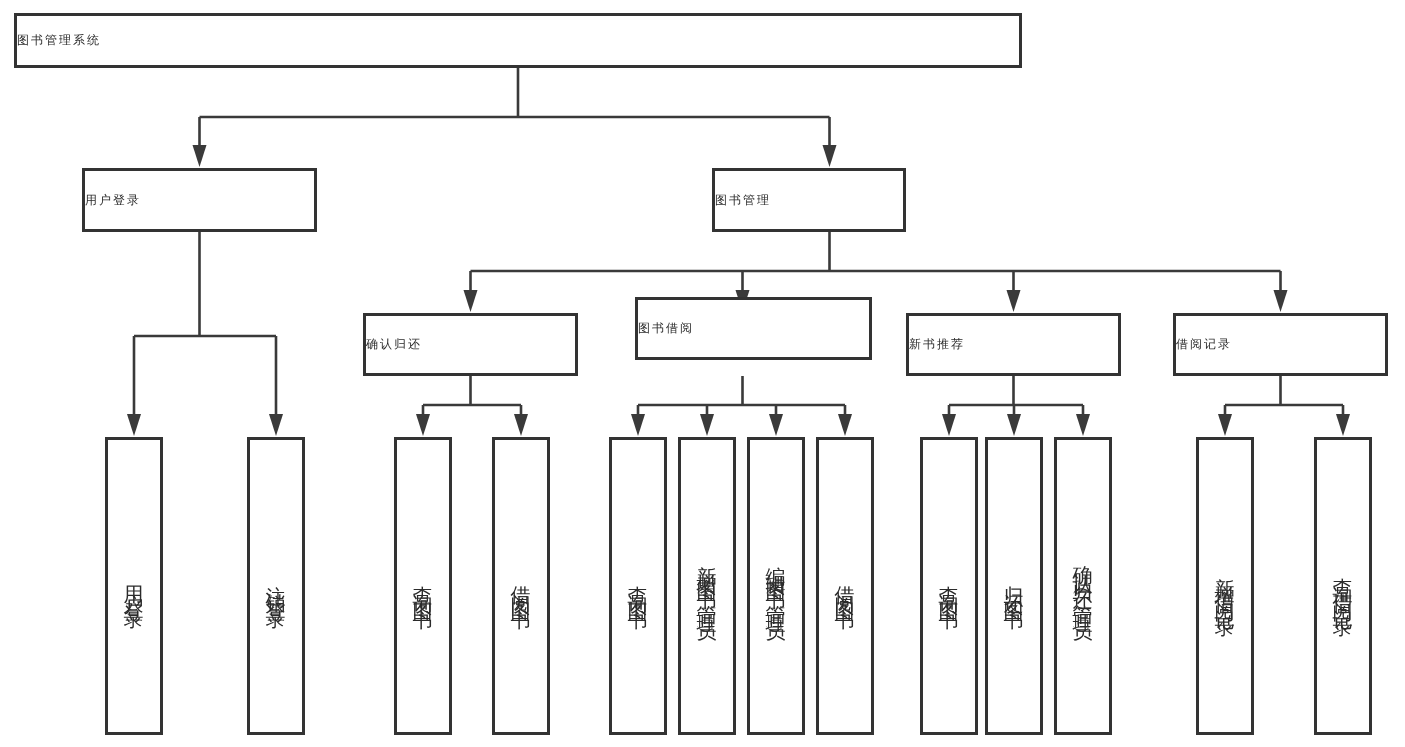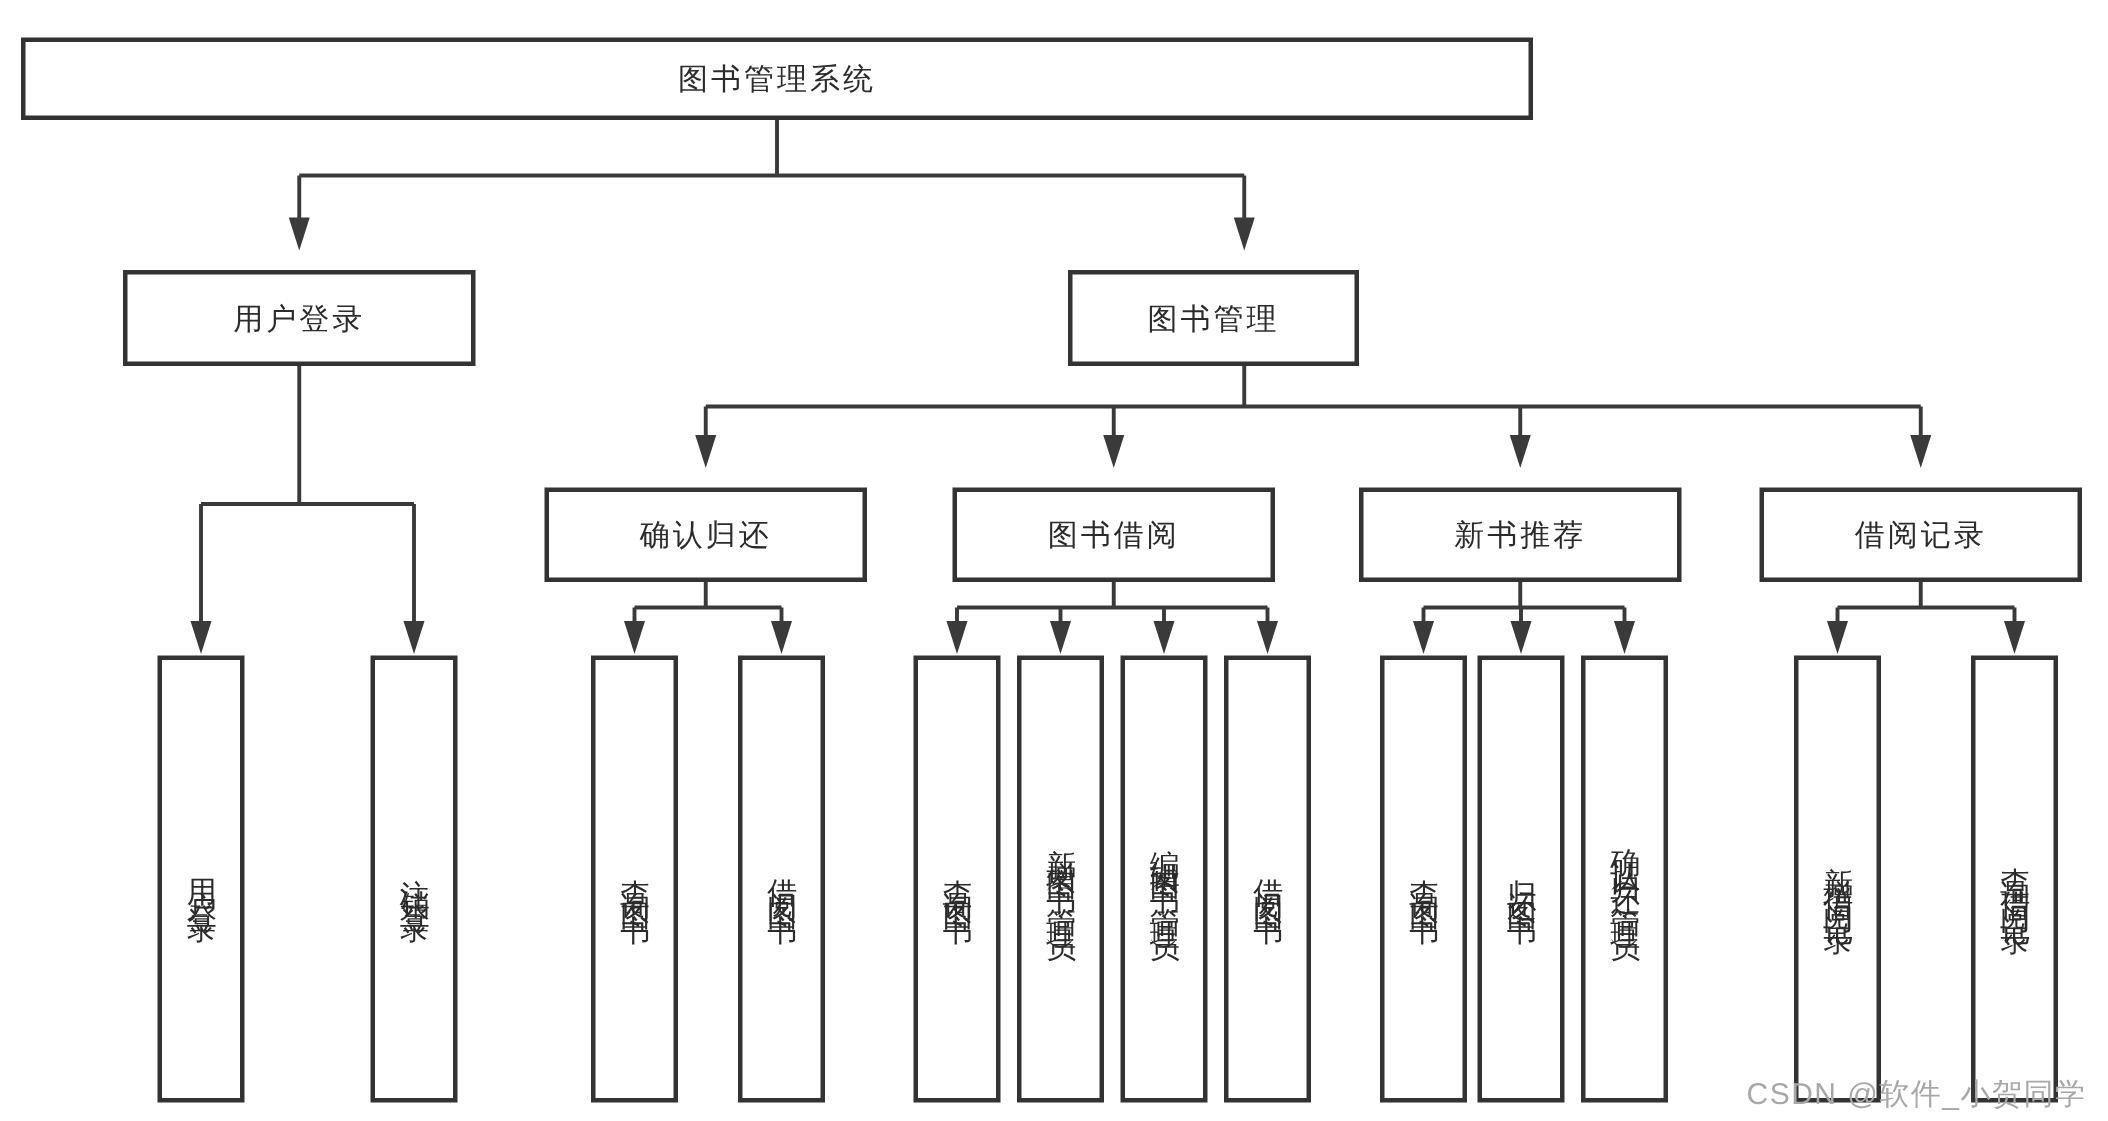--- a/index.html
+++ b/index.html
@@ -18,24 +18,23 @@
     overflow:hidden;
   }
   #connectors{position:absolute;left:0;top:0;z-index:0;}
   #connectors path{stroke:var(--line);stroke-width:2.6;fill:none;}
   #connectors polygon{fill:var(--line);stroke:none;}
   .hbox{
     position:absolute;z-index:1;
     background:var(--background);
     border:3px solid var(--box-border);
     box-sizing:border-box;
-    display:flex;align-items:center;justify-content:center;
-    font-size:20px;letter-spacing:2px;color:var(--text);
+    display:flex;align-items:center;justify-content:flex-start;
+    font-size:12px;letter-spacing:2px;color:var(--text);
     white-space:nowrap;
-    margin-top:12px;
   }
   .vbox{
     position:absolute;z-index:1;
     top:437px;height:298px;width:58px;
     background:var(--background);
     border:3px solid var(--box-border);
     box-sizing:border-box;
     display:flex;align-items:center;justify-content:center;
     writing-mode:vertical-rl;
     font-size:20px;letter-spacing:8px;color:var(--text);
@@ -116,21 +115,21 @@
   <div class="hbox" style="left:82px;top:168px;width:235px;height:64px;">
     <span>用户登录</span>
   </div>
   <div class="hbox" style="left:712px;top:168px;width:194px;height:64px;">
     <span>图书管理</span>
   </div>
 
   <div class="hbox" style="left:363px;top:313px;width:215px;height:63px;">
     <span>确认归还</span>
   </div>
-  <div class="hbox" style="left:635px;top:313px;width:215px;height:63px;">
+  <div class="hbox" style="left:635px;top:297px;width:237px;height:63px;">
     <span>图书借阅</span>
   </div>
   <div class="hbox" style="left:906px;top:313px;width:215px;height:63px;">
     <span>新书推荐</span>
   </div>
   <div class="hbox" style="left:1173px;top:313px;width:215px;height:63px;">
     <span>借阅记录</span>
   </div>
 
   <div class="vbox" style="left:105px;">
@@ -170,15 +169,14 @@
     <span>确认归还（管理员）</span>
   </div>
 
   <div class="vbox" style="left:1196px;">
     <span>新增借阅记录</span>
   </div>
   <div class="vbox" style="left:1314px;">
     <span>查询借阅记录</span>
   </div>
 
-  <div class="watermark">CSDN @软件_小贺同学</div>
 
 </div>
 
 </body></html>

